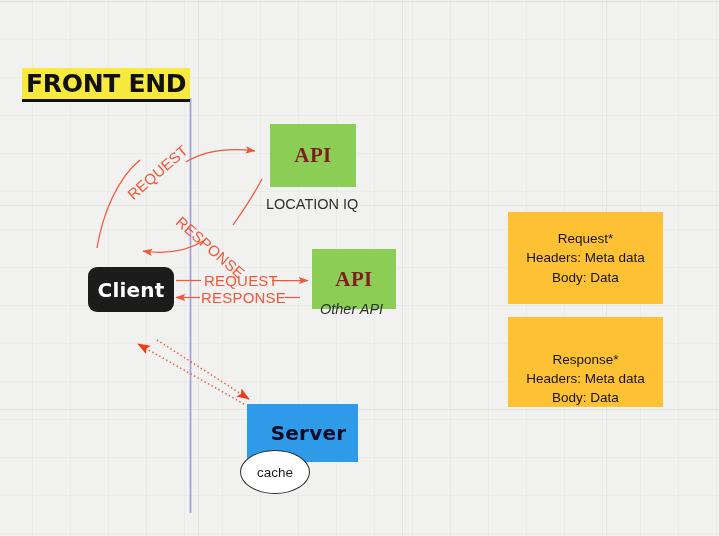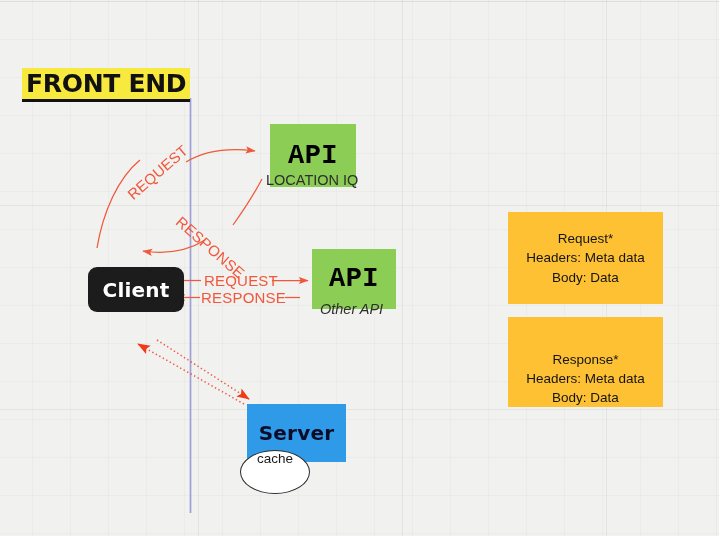--- a/index.html
+++ b/index.html
@@ -43,24 +43,24 @@
   }
 
   
   .api-box {
     background: #8ccd56;
     display: flex;
     align-items: center;
     justify-content: center;
   }
   .api-label {
-    font-family: Liberation Mono, monospace;
-    font-weight: bold;
-    font-size: 27px;
-    color: #000000;
+    font-family: Liberation Serif, serif;
+    font-weight: bold;
+    font-size: 21px;
+    color: #7f1d1d;
     letter-spacing: 0.4px;
   }
   .node-caption {
     font-family: "Liberation Sans", sans-serif;
     font-size: 14.5px;
     color: #2e2e2e;
     white-space: nowrap;
   }
   .client-box {
     background: #1c1c1c;
@@ -87,21 +87,21 @@
     font-weight: bold;
     font-size: 20px;
     color: #0d0c28;
     letter-spacing: 0.2px;
   }
   .cache-ellipse {
     background: #ffffff;
     border: 1.6px solid #2b2b2b;
     border-radius: 50%;
     display: flex;
-    align-items: flex-start;
+    align-items: center;
     justify-content: center;
   }
   .cache-label {
     font-family: "Liberation Sans", sans-serif;
     font-size: 13.5px;
     color: #1a1a1a;
   }
 
   
   .note-box {
@@ -171,32 +171,32 @@
     <line x1="157" y1="340" x2="249" y2="399" stroke="#f1573a" stroke-width="1.5" stroke-dasharray="1.4 2.6" marker-end="url(#ah2)"></line>
     <line x1="180" y1="433" x2="248" y2="404" stroke="#f1573a" stroke-width="1.5" stroke-dasharray="1.4 2.6" opacity="0"></line>
   </svg>
 
   <div class="abs heading" style="left:22px; top:68px;">FRONT END</div>
 
 
   <div class="abs api-box" style="left:270px; top:124px; width:86px; height:63px;">
     <span class="api-label">API</span>
   </div>
-  <div class="abs node-caption" style="left:266px; top:172px;text-align:center;">LOCATION IQ</div>
+  <div class="abs node-caption" style="left:266px; top:196px;text-align:center;">LOCATION IQ</div>
 
   <div class="abs api-box" style="left:312px; top:249px; width:84px; height:60px;">
     <span class="api-label">API</span>
   </div>
   <div class="abs node-caption" style="left:320px; top:301px;font-style:italic;">Other API</div>
 
-  <div class="abs client-box" style="left:88px; top:267px; width:96px; height:45px;">
+  <div class="abs client-box" style="left:88px; top:267px; width:86px; height:45px;">
     <span class="client-label">Client</span>
   </div>
 
-  <div class="abs server-box" style="left:247px; top:404px; width:99px; height:58px;">
+  <div class="abs server-box" style="left:247px; top:404px; width:99px; height:58px;padding-left:12px;">
     <span class="server-label">Server</span>
   </div>
 
   <div class="abs cache-ellipse" style="left:240px; top:450px; width:68px; height:42px;">
     <span class="cache-label">cache</span>
   </div>
 
   <div class="abs" style="left:124px; top:190px;">
     <div class="arrow-label rot-req">REQUEST</div>
   </div>

